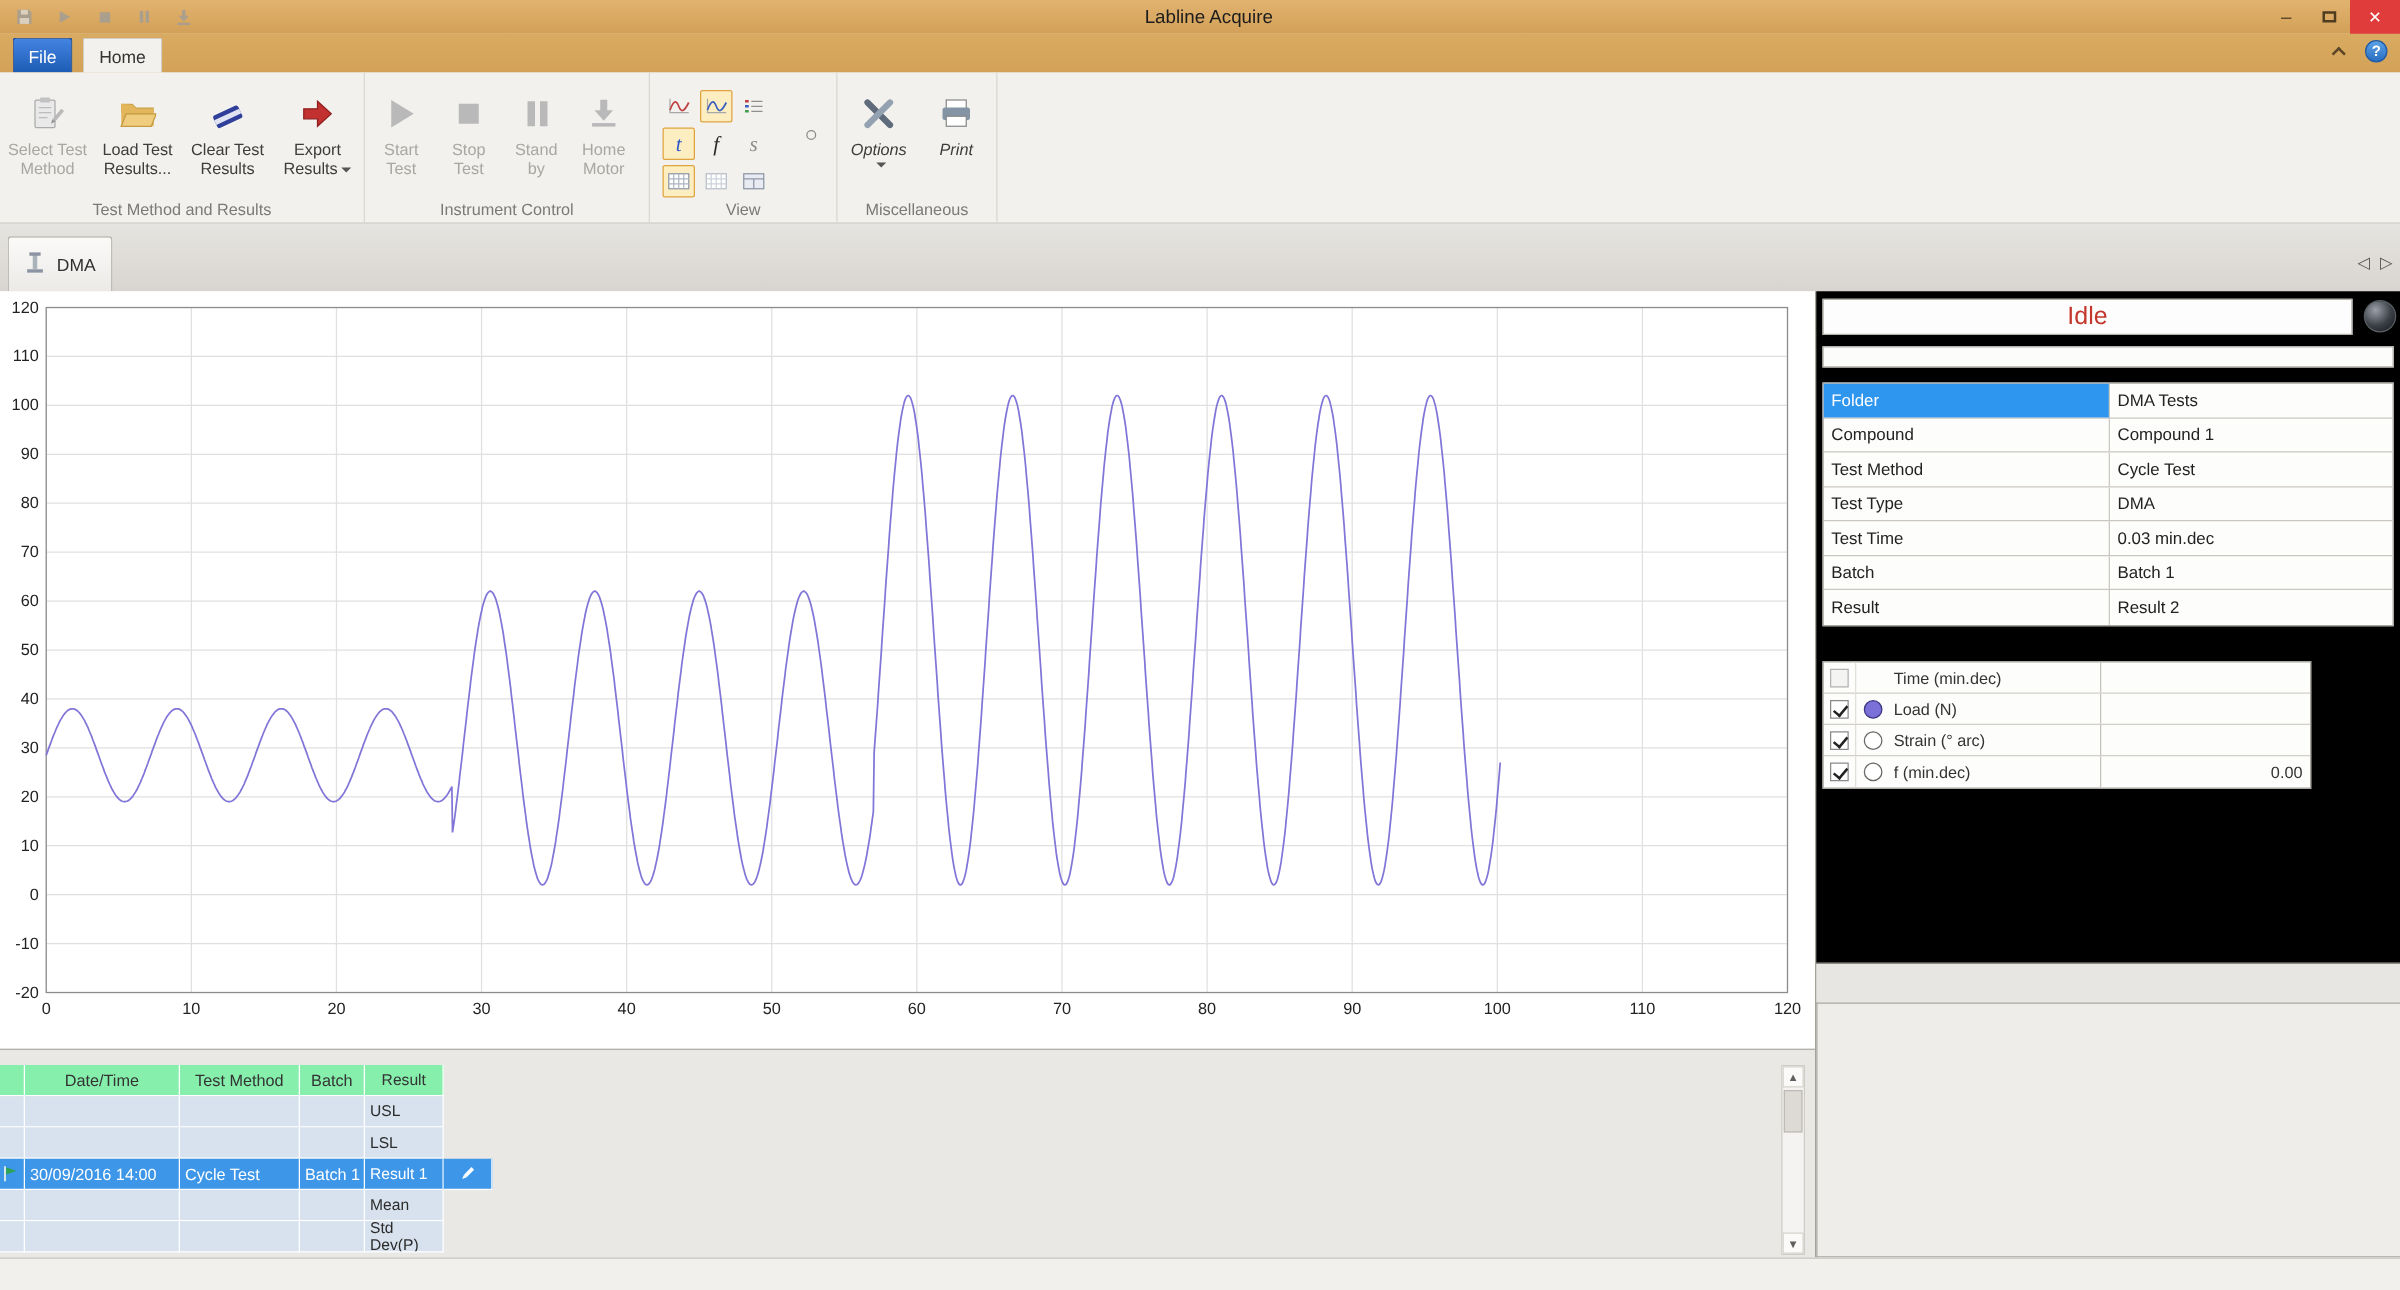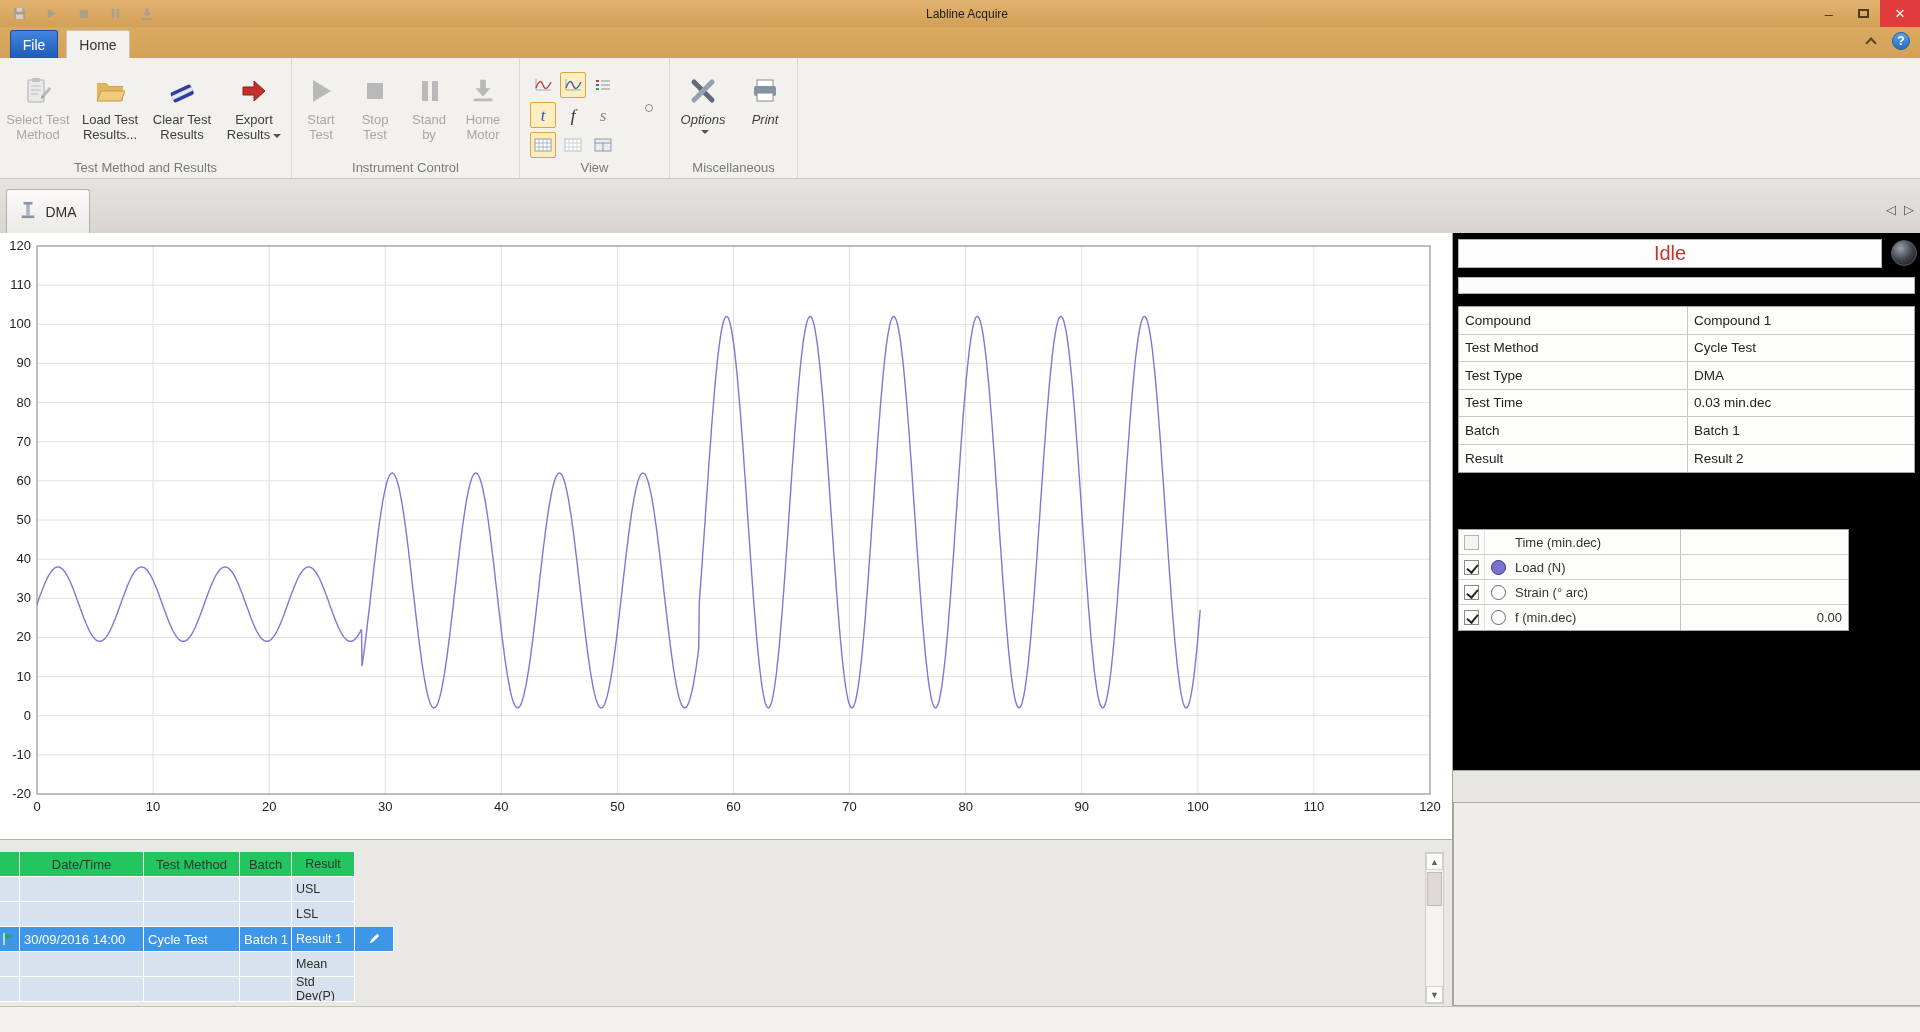--- a/index.html
+++ b/index.html
@@ -3,21 +3,21 @@
 <meta charset="utf-8">
 <style>
   *{margin:0;padding:0;box-sizing:border-box;}
   html,body{background:#777;}
   .app{position:relative;width:1920px;height:1032px;background:#e8e6e2;font-family:"Liberation Sans",sans-serif;color:#333;overflow:hidden;}
 
   
   .titlebar{position:absolute;left:0;top:0;width:100%;height:27px;background:linear-gradient(#e2b370,#d2a057);display:flex;align-items:center;}
   .qa{display:flex;align-items:center;gap:14px;padding-left:10px;z-index:2;}
   .qa-btn{width:18px;height:18px;display:flex;align-items:center;justify-content:center;opacity:.75;}
-  .title-text{position:absolute;left:14px;right:0;text-align:center;font-size:12px;color:#1c1c1c;}
+  .title-text{position:absolute;left:14px;right:0;text-align:center;font-size:15px;color:#1c1c1c;}
   .win-controls{position:absolute;right:0;top:0;height:27px;display:flex;z-index:2;}
   .win-btn{width:34px;height:27px;display:flex;align-items:center;justify-content:center;font-size:15px;color:#4f3d20;}
   .max-glyph{display:block;width:11px;height:9px;border:2px solid #4f3d20;}
   .win-btn.close{width:40px;background:#e03c3c;color:#fff;font-size:17px;}
 
   
   .ribbon-tabs{position:absolute;top:27px;width:100%;height:31px;background:linear-gradient(#d9aa61,#d3a258);}
   .file-btn{position:absolute;left:10px;top:3px;width:48px;height:28px;background:linear-gradient(#4484e2,#1d5cb4);border:1px solid #1a4fa0;border-bottom:none;border-radius:3px 3px 0 0;color:#fff;font-size:14px;display:flex;align-items:center;justify-content:center;}
   .home-tab{position:absolute;left:66px;top:3px;width:64px;height:28px;background:#f2f1ee;border:1px solid #c9c4bc;border-bottom:none;border-radius:2px 2px 0 0;font-size:14px;display:flex;align-items:center;justify-content:center;color:#333;}
   .ribbon-right{position:absolute;right:10px;top:5px;display:flex;gap:12px;align-items:center;}
@@ -59,21 +59,21 @@
   #chart-svg text{font-family:"Liberation Sans",sans-serif;font-size:13px;fill:#222;}
 
   
   .bottom-area{position:absolute;left:0;top:839px;width:1452px;height:167px;background:#eae8e4;border-top:1px solid #b3b0aa;}
   .rtable{position:absolute;left:0;top:12px;}
   .tr{display:flex;height:25px;}
   .cell{background:#d8e2ee;border-right:1px solid #fff;border-bottom:1px solid #fff;font-size:13px;display:flex;align-items:center;padding-left:4px;color:#2b2b2b;overflow:hidden;}
   .c0{width:20px;padding-left:2px;}
   .c1{width:124px;}.c2{width:96px;}.c3{width:52px;}.c4{width:63px;font-size:12.5px;}
   .c5{width:39px;justify-content:center;padding-left:0;}
-  .th-row .cell{background:#22c55e;color:#333;justify-content:center;padding-left:0;align-items:center;}
+  .th-row .cell{background:#86efac;color:#333;justify-content:center;padding-left:0;align-items:center;}
   .tr.selected .cell{background:#3d96e8;color:#fff;}
   .vscroll{position:absolute;right:8px;top:12px;width:19px;height:152px;background:#f4f3f1;border:1px solid #cfccc6;}
   .sarrow{position:absolute;left:0;right:0;height:17px;display:flex;align-items:center;justify-content:center;font-size:9px;color:#5f5f5f;background:#fbfaf9;border:1px solid #d5d2cc;}
   .sarrow.up{top:0;}
   .sarrow.down{bottom:0;}
   .sthumb{position:absolute;left:1px;right:1px;top:19px;height:34px;background:#dddad5;border:1px solid #bdbab4;}
 
   
   .vline{position:absolute;left:1452px;top:233px;width:1px;height:773px;background:#a5a29c;}
   .rpanel{position:absolute;left:1453px;top:233px;width:467px;height:538px;background:#000000;border-bottom:1px solid #a5a29c;}
@@ -559,20 +559,28 @@
   <div class="vline"></div>
 
   <div class="rpanel">
     <div class="status-box">
       <span class="status-text">Idle</span>
     </div>
     <div class="sphere"></div>
     <div class="progress-strip"></div>
 
     <div class="props">
+      <div class="prow selected">
+        <div class="plabel">
+            <span>Folder</span>
+          </div>
+        <div class="pvalue">
+            <span>DMA Tests</span>
+          </div>
+      </div>
       <div class="prow">
         <div class="plabel">
             <span>Compound</span>
           </div>
         <div class="pvalue">
             <span>Compound 1</span>
           </div>
       </div>
       <div class="prow">
         <div class="plabel">

